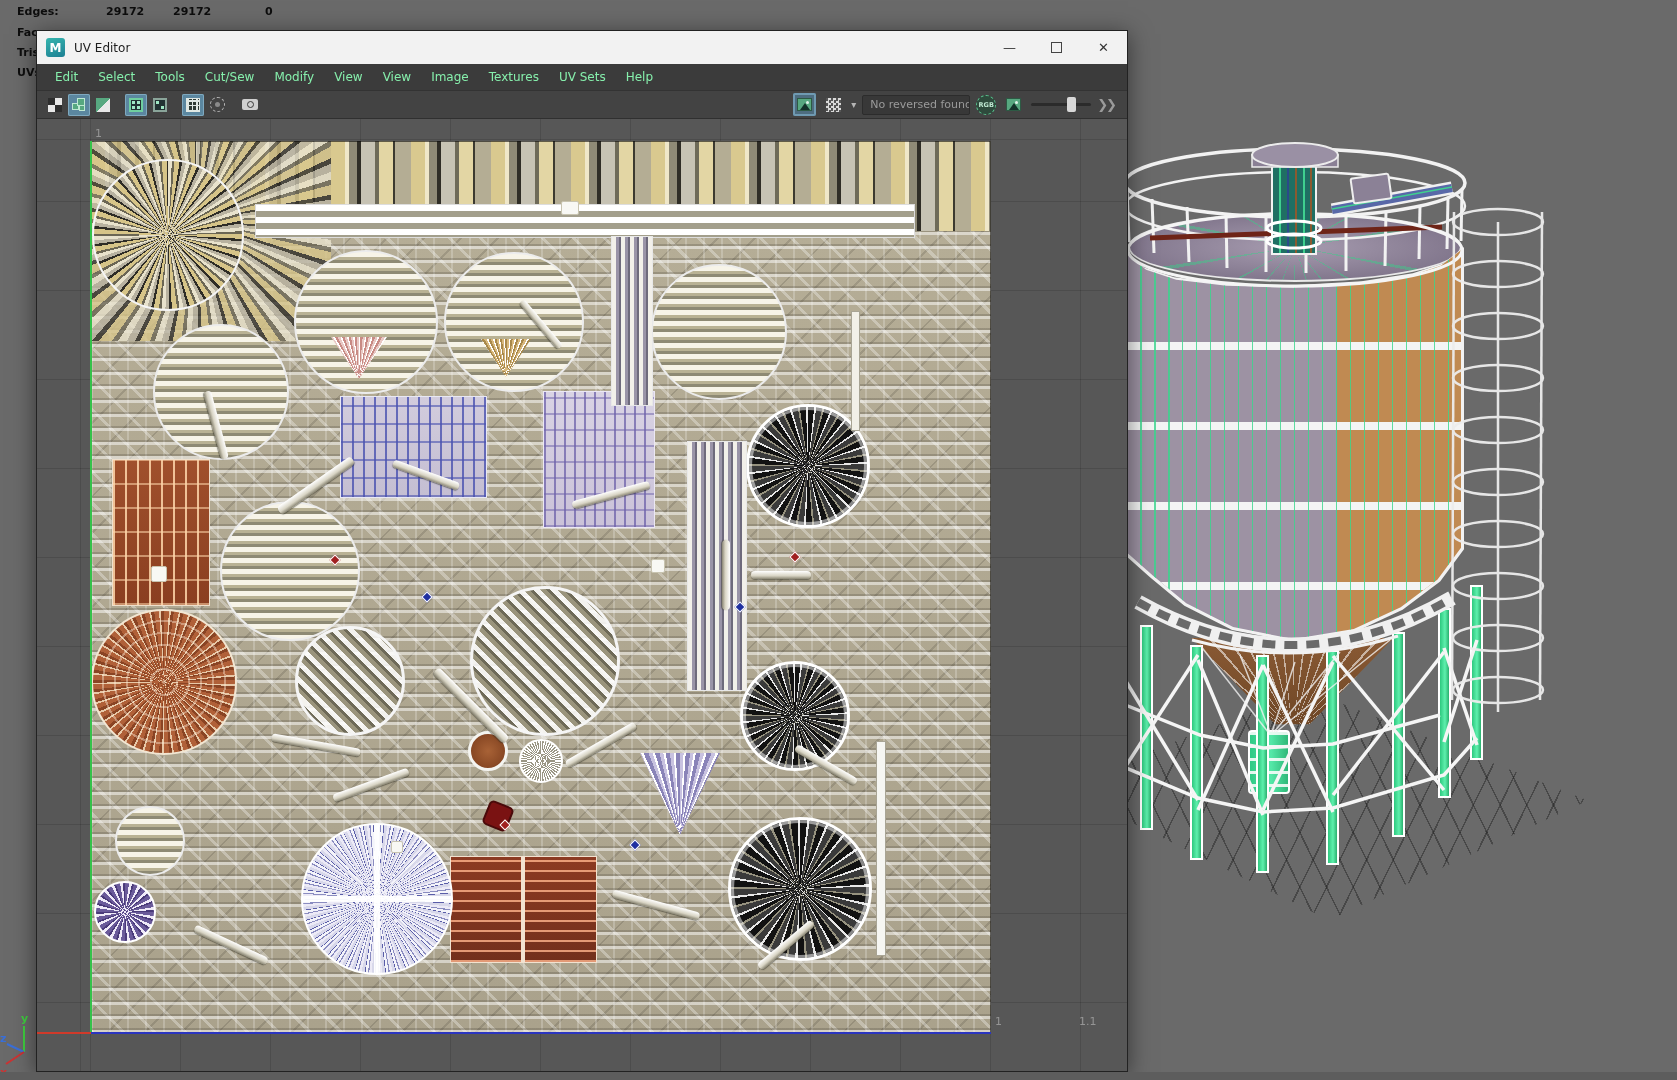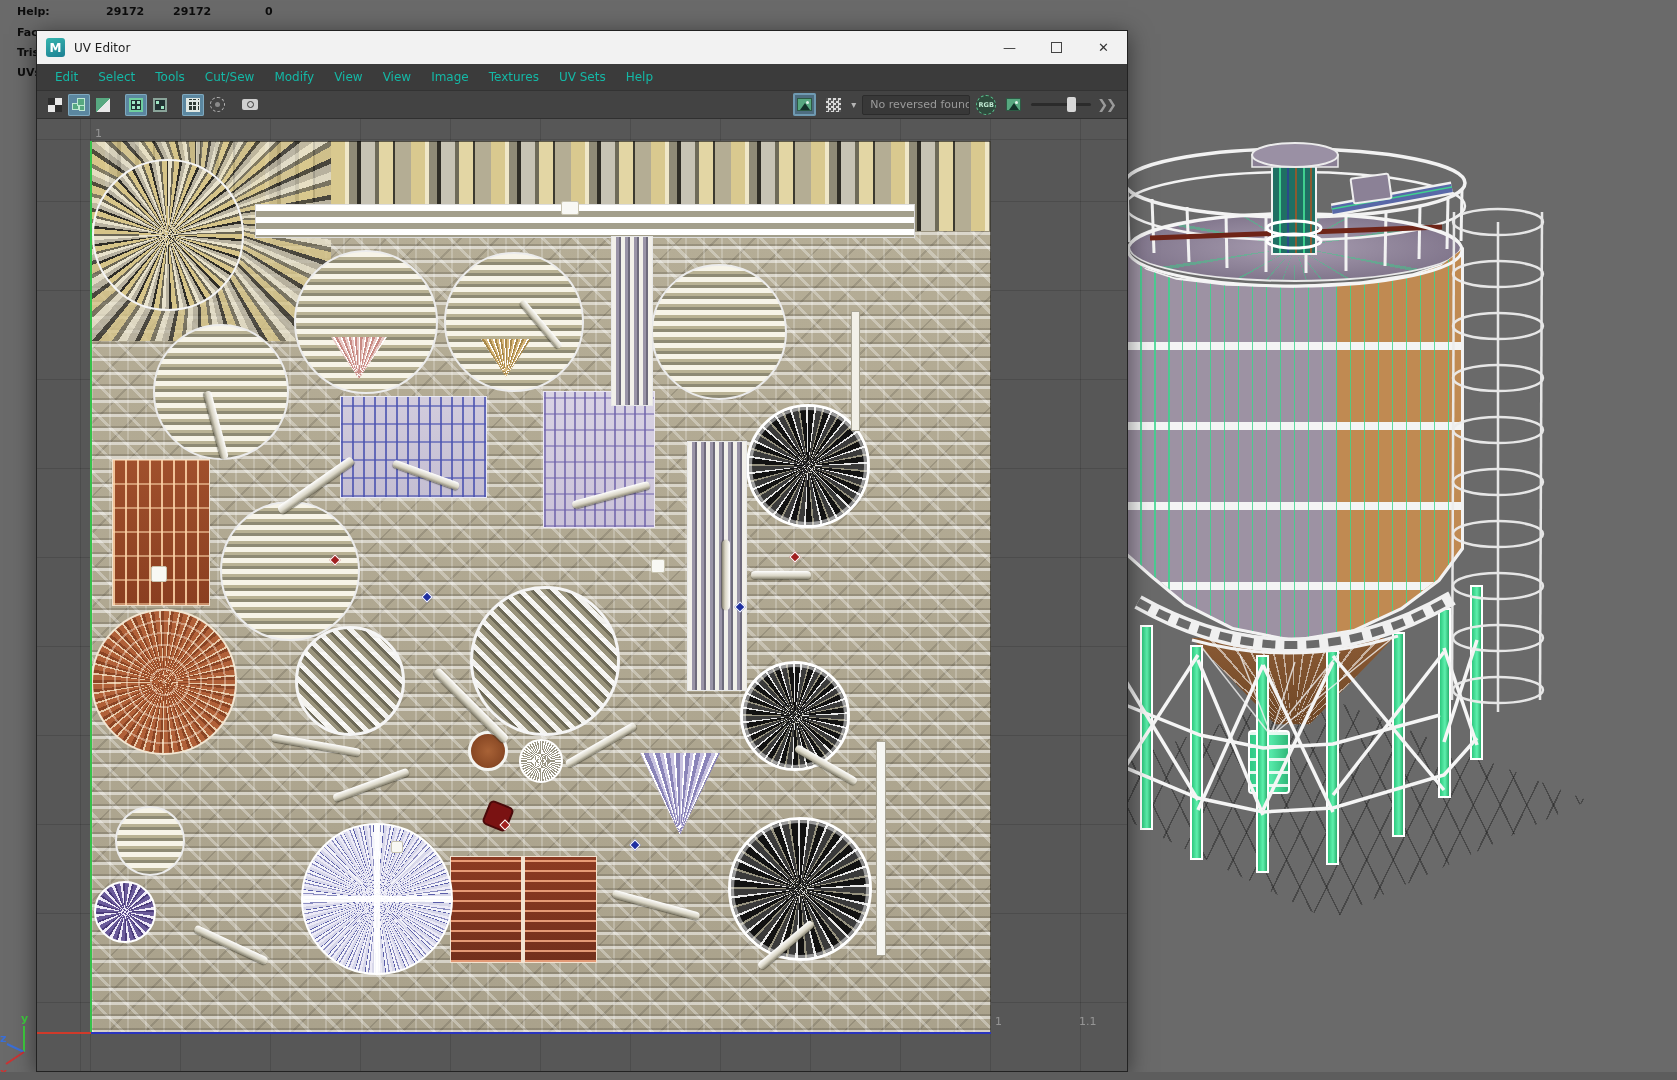--- a/index.html
+++ b/index.html
@@ -51,21 +51,21 @@
              background:linear-gradient(160deg,#35b5ae,#1d7f93);color:#fff;font-weight:bold;font-size:12px;
              display:flex;align-items:center;justify-content:center;}
   .win-title{margin-left:9px;font-size:12px;color:#1d1d1d;}
   .win-btns{margin-left:auto;display:flex;height:100%;}
   .win-btn{width:47px;height:100%;display:flex;align-items:center;justify-content:center;
            color:#333;font-size:13px;cursor:default;}
   .maxbox{width:11px;height:11px;border:1.5px solid #444;}
 
   .menubar{height:27px;background:#3b3b3b;display:flex;align-items:center;flex:0 0 27px;
            border-bottom:1px solid #333;padding-left:8px;}
-  .menu-item{color:#14b8a6;font-size:12px;padding:0 10px;line-height:27px;}
+  .menu-item{color:#86efac;font-size:12px;padding:0 10px;line-height:27px;}
 
   .toolbar{height:28px;background:#434343;flex:0 0 28px;display:flex;align-items:center;
            border-bottom:1px solid #303030;position:relative;}
   .tb-left{display:flex;align-items:center;margin-left:7px;gap:2px;}
   .tb-icon{width:22px;height:22px;border-radius:2px;display:flex;align-items:center;justify-content:center;}
   .tb-icon.hl{background:#5b87a0;box-shadow:inset 0 0 0 1px #7fa9bf;}
   .tb-gap{width:7px;}
   .g-checker2{width:14px;height:14px;background:conic-gradient(#e8e8e8 25%,#2d2d2d 0 50%,#e8e8e8 0 75%,#2d2d2d 0);}
   .g-shells{width:14px;height:14px;position:relative;}
   .g-shells i{position:absolute;border:1px solid #bfe8d2;background:#57a880;}
@@ -282,21 +282,21 @@
         <line x1="1200" y1="645" x2="1268" y2="732"></line>
           <line x1="1240" y1="655" x2="1270" y2="732"></line>
         <line x1="1295" y1="662" x2="1272" y2="732"></line>
           <line x1="1340" y1="652" x2="1274" y2="732"></line>
         <line x1="1390" y1="640" x2="1276" y2="732"></line>
       </g>
     </svg>
   </div>
 
   <div class="hud">
-    <span style="left:17px;top:5px;">Help:</span>
+    <span style="left:17px;top:5px;">Edges:</span>
     <span style="left:106px;top:5px;">29172</span>
     <span style="left:173px;top:5px;">29172</span>
     <span style="left:265px;top:5px;">0</span>
     <span style="left:17px;top:26px;">Fac</span>
     <span style="left:17px;top:46px;">Tris</span>
     <span style="left:17px;top:66px;">UVs</span>
   </div>
 
   <svg class="gizmo" width="60" height="70">
     <line x1="24" y1="44" x2="24" y2="18" stroke="#3fcf3f" stroke-width="2"></line>

